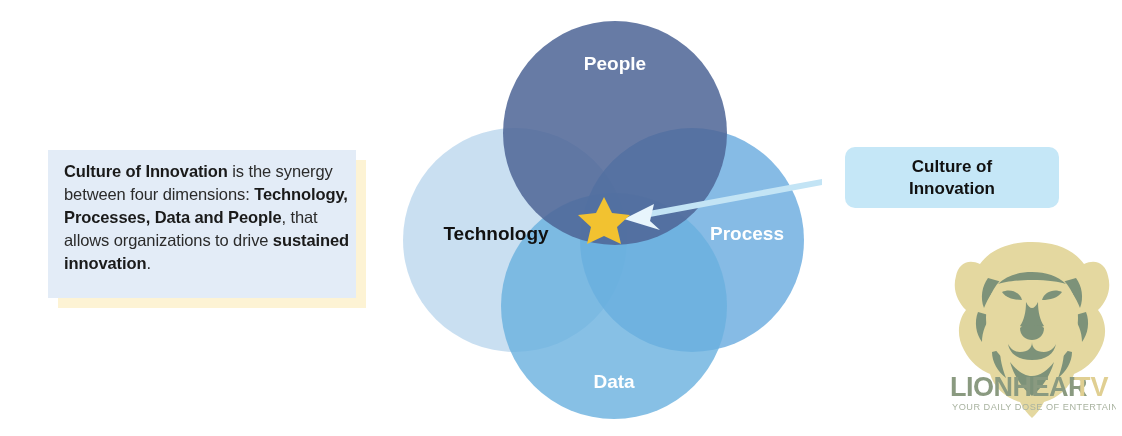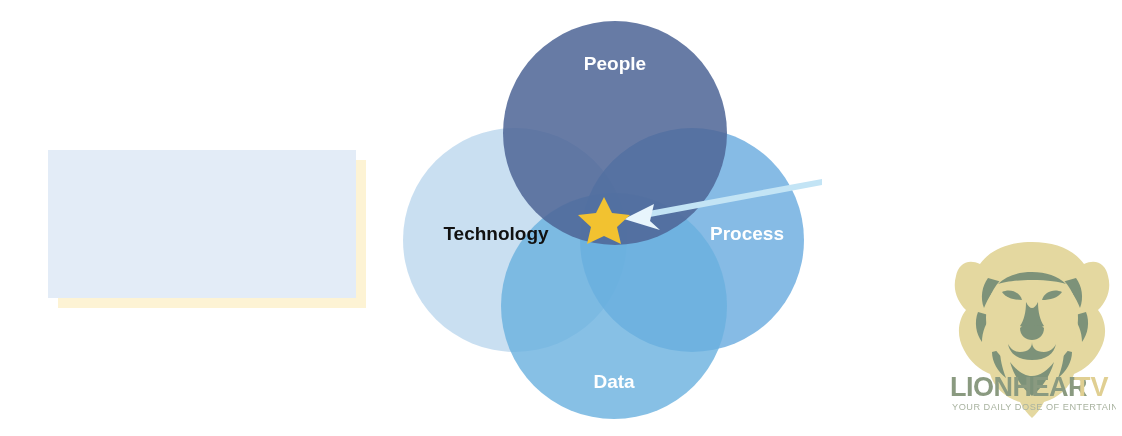--- a/index.html
+++ b/index.html
@@ -49,20 +49,21 @@
   #logo{position:absolute;left:948px;top:240px;width:168px;height:178px;}
   #logo svg{display:block;}
 </style>
 </head>
 <body>
 
 <div id="stage">
 
   <div id="desc-shadow"></div>
   <div id="desc-card"></div>
+  <div id="desc-text"><b>Culture of Innovation</b><span> is the synergy between four dimensions: </span><b>Technology, Processes, Data and People</b><span>, that allows organizations to drive </span><b>sustained innovation</b><span>.</span></div>
 
   <div id="venn">
     <svg width="430" height="428" viewBox="0 0 430 428" xmlns="http://www.w3.org/2000/svg">
       <defs>
         <filter id="softblur" x="-20%" y="-20%" width="140%" height="140%">
           <feGaussianBlur stdDeviation="0.4"></feGaussianBlur>
         </filter>
       </defs>
 
       <g>
@@ -82,20 +83,26 @@
 
       <g>
         <path d="M 452 170 L 252 207" stroke="#c3e4f5" stroke-width="6" fill="none" stroke-linecap="round"></path>
         <path d="M 232 211 L 262 196 L 258 213 L 268 222 Z" fill="#e8f5fc"></path>
       </g>
 
       <polygon points="212,189 220,205 238,207 225,219 229,236 212,228 195,236 199,219 186,207 204,205" fill="#f2c230"></polygon>
     </svg>
   </div>
 
+  <div id="callout">
+    <div id="callout-label">
+      <span>Culture of</span><br>
+      <span>Innovation</span>
+    </div>
+  </div>
 
   <div id="logo">
     <svg width="168" height="178" viewBox="0 0 168 178" xmlns="http://www.w3.org/2000/svg">
       <g>
 
         <path fill="#e4d8a0" d="M84 2
           C 108 2 126 10 136 24
           C 148 18 158 24 160 36
           C 164 50 158 62 150 70
           C 158 80 160 96 152 110

